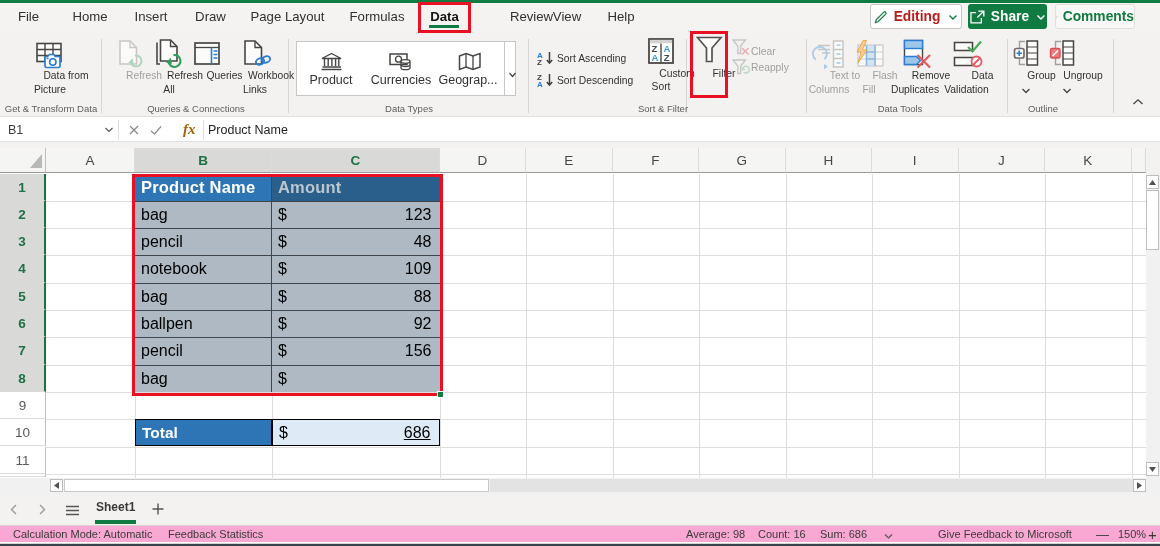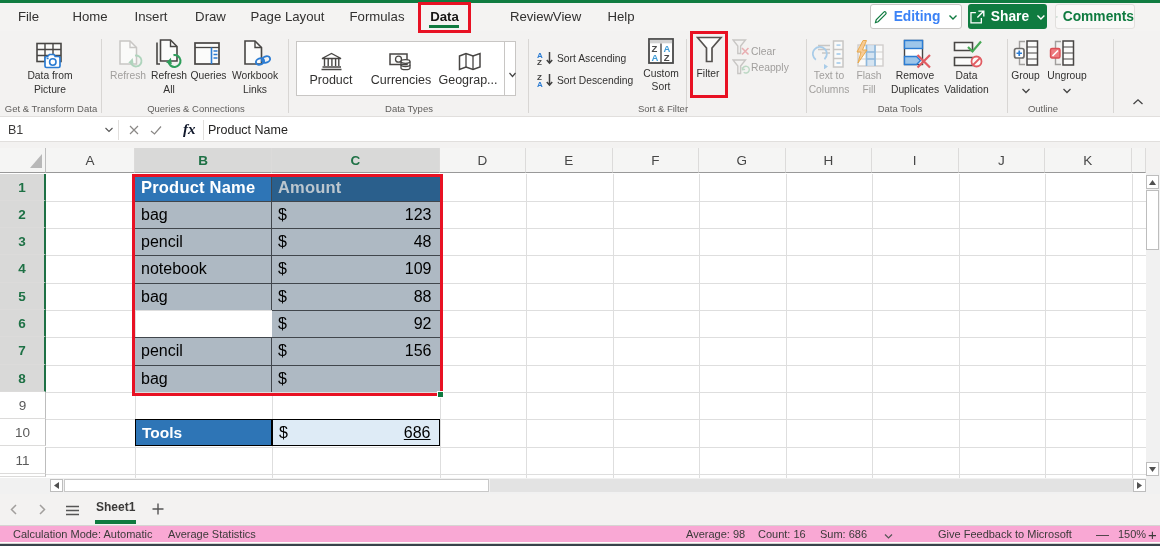--- a/index.html
+++ b/index.html
@@ -9,30 +9,30 @@
   
   #topstrip { left:0; top:0; width:1160px; height:3px; background:#107C41; }
   
   #menubar { left:0; top:3px; width:1160px; height:28px; background:#F4F3F2; }
   .mitem { position:absolute; top:0; height:28px; line-height:28px; font-size:13.2px; color:#323130; transform:translateX(-50%); }
   #dataTab { font-weight:bold; color:#161514; }
   #dataUnderline { left:429px; top:24.5px; width:30px; height:3.5px; background:#0F7B40; }
   #redboxData { left:418px; top:2px; width:53px; height:31px; border:3px solid #E81123; z-index:30; }
   
   .topbtn { position:absolute; top:4px; height:25px; border-radius:3px; display:flex; align-items:center; justify-content:center; font-size:13.8px; font-weight:bold; }
-  #btnEditing { left:870px; width:92px; background:#fff; border:1px solid #C8C6C4; color:#3b82f6; }
+  #btnEditing { left:870px; width:92px; background:#fff; border:1px solid #C8C6C4; color:#b91c1c; }
   #btnShare { left:968px; width:79px; background:#0F7B40; color:#fff; }
   #btnComments { left:1055px; width:80px; background:#F9F8F7; border:1px solid #E1DFDD; color:#0F7B40; }
   
   #ribbon { left:0; top:31px; width:1160px; height:86px; background:#F3F2F1; border-bottom:1px solid #E1DFDD; }
   .rsep { position:absolute; top:8px; height:74px; width:1px; background:#D8D6D4; }
   .glabel { position:absolute; top:71.5px; font-size:9.5px; color:#605E5C; white-space:nowrap; transform:translateX(-50%); }
   .rbtn { position:absolute; top:0; font-size:10.3px; color:#323130; white-space:nowrap; }
   .rbtn span { position:absolute; transform:translateX(-50%); line-height:13px; }
-  .rbtn .l1 { top:38px; left:0; }
+  .rbtn .l1 { top:38px; left:16px; }
   .rbtn .l2 { top:51.5px; left:0; }
   .rbtn.dis { color:#A19F9D; }
   .smalltxt { position:absolute; font-size:10.3px; color:#323130; white-space:nowrap; }
   .smalltxt.dis { color:#A19F9D; }
   #gallery { left:296px; top:10px; width:208.5px; height:55px; background:#fff; border:1px solid #C8C6C4; }
   #gallerydrop { left:504.5px; top:10px; width:11px; height:55px; background:#fff; border:1px solid #C8C6C4; border-left:none; }
   .gitem { position:absolute; top:41.5px; font-size:12.5px; color:#323130; white-space:nowrap; transform:translateX(-50%); }
   #redboxFilter { left:690px; top:0px; width:38px; height:67px; border:3px solid #E81123; z-index:30; }
   
   #fbar { left:0; top:118px; width:1160px; height:24px; background:#fff; border-bottom:1px solid #E1DFDD; }
@@ -327,21 +327,21 @@
   <svg class="abs" style="left:104px; top:8px;" width="10" height="8" viewBox="0 0 10 8">
       <path d="M1.5 2 L5 5.5 L8.5 2" fill="none" stroke="#555" stroke-width="1.1"></path>
     </svg>
   <div class="abs" style="left:118px; top:2px; width:1px; height:20px; background:#E1DFDD;"></div>
   <svg class="abs" style="left:128px; top:6px;" width="12" height="12" viewBox="0 0 12 12">
       <path d="M2 2 L10 10 M10 2 L2 10" stroke="#8A8886" stroke-width="1.2"></path>
     </svg>
   <svg class="abs" style="left:149px; top:6px;" width="14" height="12" viewBox="0 0 14 12">
       <path d="M2 7 L5.5 10 L12 2.5" fill="none" stroke="#8A8886" stroke-width="1.2"></path>
     </svg>
-  <span class="abs" style="left:183px; top:3px; font-family:'Liberation Serif',serif; font-style:italic; font-weight:bold; font-size:15px; color:#0f172a;">fx</span>
+  <span class="abs" style="left:183px; top:3px; font-family:'Liberation Serif',serif; font-style:italic; font-weight:bold; font-size:15px; color:#a16207;">fx</span>
   <div class="abs" style="left:203px; top:2px; width:1px; height:20px; background:#E1DFDD;"></div>
   <span class="abs" style="left:208px; top:5px; font-size:12.5px; color:#252423;">Product Name</span>
 </div>
 
 <div id="gridwrap" class="abs">
 
 <div class="abs" style="left:0px; top:31px; width:1146px; height:304.5px; background:#fff;"></div>
 <div class="gl" style="left:135px; top:31.5px; width:1px; height:304.0px;"></div>
 <div class="gl" style="left:272px; top:31.5px; width:1px; height:304.0px;"></div>
 <div class="gl" style="left:439.5px; top:31.5px; width:1px; height:304.0px;"></div>
@@ -404,37 +404,38 @@
 <div class="cell" style="left:135px; top:113.4px; width:137px; height:27.3px; background:#AEB9C3; color:#000; line-height:26.3px; padding-left:6px; border-top:1px solid #41464C; border-right:1px solid #41464C;">notebook</div>
 <div class="cell" style="left:272px; top:113.4px; width:167.5px; height:27.3px; background:#AEB9C3; color:#000; line-height:26.3px; border-top:1px solid #41464C;">
       <span style="position:absolute; left:6px;">$</span>
       <span style="position:absolute; right:8px;">109</span>
     </div>
 <div class="cell" style="left:135px; top:140.7px; width:137px; height:27.3px; background:#AEB9C3; color:#000; line-height:26.3px; padding-left:6px; border-top:1px solid #41464C; border-right:1px solid #41464C;">bag</div>
 <div class="cell" style="left:272px; top:140.7px; width:167.5px; height:27.3px; background:#AEB9C3; color:#000; line-height:26.3px; border-top:1px solid #41464C;">
       <span style="position:absolute; left:6px;">$</span>
       <span style="position:absolute; right:8px;">88</span>
     </div>
+<div class="cell" style="left:135px; top:168.0px; width:137px; height:27.3px; background:#AEB9C3; color:#000; line-height:26.3px; padding-left:6px; border-top:1px solid #41464C; border-right:1px solid #41464C;">ballpen</div>
 <div class="cell" style="left:272px; top:168.0px; width:167.5px; height:27.3px; background:#AEB9C3; color:#000; line-height:26.3px; border-top:1px solid #41464C;">
       <span style="position:absolute; left:6px;">$</span>
       <span style="position:absolute; right:8px;">92</span>
     </div>
 <div class="cell" style="left:135px; top:195.3px; width:137px; height:27.3px; background:#AEB9C3; color:#000; line-height:26.3px; padding-left:6px; border-top:1px solid #41464C; border-right:1px solid #41464C;">pencil</div>
 <div class="cell" style="left:272px; top:195.3px; width:167.5px; height:27.3px; background:#AEB9C3; color:#000; line-height:26.3px; border-top:1px solid #41464C;">
       <span style="position:absolute; left:6px;">$</span>
       <span style="position:absolute; right:8px;">156</span>
     </div>
 <div class="cell" style="left:135px; top:222.6px; width:137px; height:27.3px; background:#AEB9C3; color:#000; line-height:26.3px; padding-left:6px; border-top:1px solid #41464C; border-right:1px solid #41464C;">bag</div>
 <div class="cell" style="left:272px; top:222.6px; width:167.5px; height:27.3px; background:#AEB9C3; color:#000; line-height:26.3px; border-top:1px solid #41464C;">
       <span style="position:absolute; left:6px;">$</span>
       <span style="position:absolute; right:8px;margin-top:40px;">70</span>
     </div>
 <div id="redboxRange" style="left:132px; top:31.5px; width:311px; height:222.5px;"></div>
 <div class="abs" style="left:437px; top:249px; width:7px; height:7px; background:#0F7B40; border:1px solid #fff; z-index:21;"></div>
-<div class="cell" style="left:135px; top:277.2px; width:137px; height:27.3px; background:#2E75B6; color:#fff; font-weight:bold; font-size:15.5px; line-height:25.3px; padding-left:6px; border:1.5px solid #000; border-right:1px solid #000;">Tools</div>
+<div class="cell" style="left:135px; top:277.2px; width:137px; height:27.3px; background:#2E75B6; color:#fff; font-weight:bold; font-size:15.5px; line-height:25.3px; padding-left:6px; border:1.5px solid #000; border-right:1px solid #000;">Total</div>
 <div class="cell" style="left:272px; top:277.2px; width:167.5px; height:27.3px; background:#DEEBF6; color:#000; line-height:25.3px; border:1.5px solid #000; border-left:1px solid #000;">
       <span style="position:absolute; left:6px;">$</span>
       <span style="position:absolute; right:8px;text-decoration:underline;">686</span>
     </div>
 <div class="abs" style="left:1146px; top:31px; width:14px; height:305px; background:#F1F1F1;"></div>
 <div class="sbbox" style="left:1146px; top:33px; width:13px; height:14px;">
       <svg width="9" height="7" viewBox="0 0 9 7">
         <path d="M4.5 1 L8 6 L1 6 Z" fill="#505050"></path>
       </svg>
     </div>
@@ -477,21 +478,21 @@
     </svg>
   <span class="abs" style="left:96px; top:6px; font-size:12px; font-weight:bold; color:#3B3A39;">Sheet1</span>
   <div class="abs" style="left:95px; top:26px; width:41px; height:3.5px; background:#0F7B40;"></div>
   <svg class="abs" style="left:151px; top:8px;" width="14" height="14" viewBox="0 0 14 14">
       <path d="M7 1.5 V12.5 M1.5 7 H12.5" stroke="#555" stroke-width="1.4"></path>
     </svg>
 </div>
 
 <div id="statusbar" class="abs">
   <span class="st" style="left:13px;">Calculation Mode: Automatic</span>
-  <span class="st" style="left:168px;">Average Statistics</span>
+  <span class="st" style="left:168px;">Feedback Statistics</span>
   <span class="st" style="left:686px;">Average: 98</span>
   <span class="st" style="left:758px;">Count: 16</span>
   <span class="st" style="left:820px;">Sum: 686</span>
   <svg class="abs" style="left:884px; top:7px;" width="9" height="7" viewBox="0 0 9 7">
       <path d="M1 1.5 L4.5 5 L8 1.5" fill="none" stroke="#555" stroke-width="1.2"></path>
     </svg>
   <span class="st" style="left:938px;">Give Feedback to Microsoft</span>
   <span class="st" style="left:1096px; font-size:13px; top:1px;">—</span>
   <span class="st" style="left:1118px;">150%</span>
   <span class="st" style="left:1148px; font-size:15px; top:0px;">+</span>

